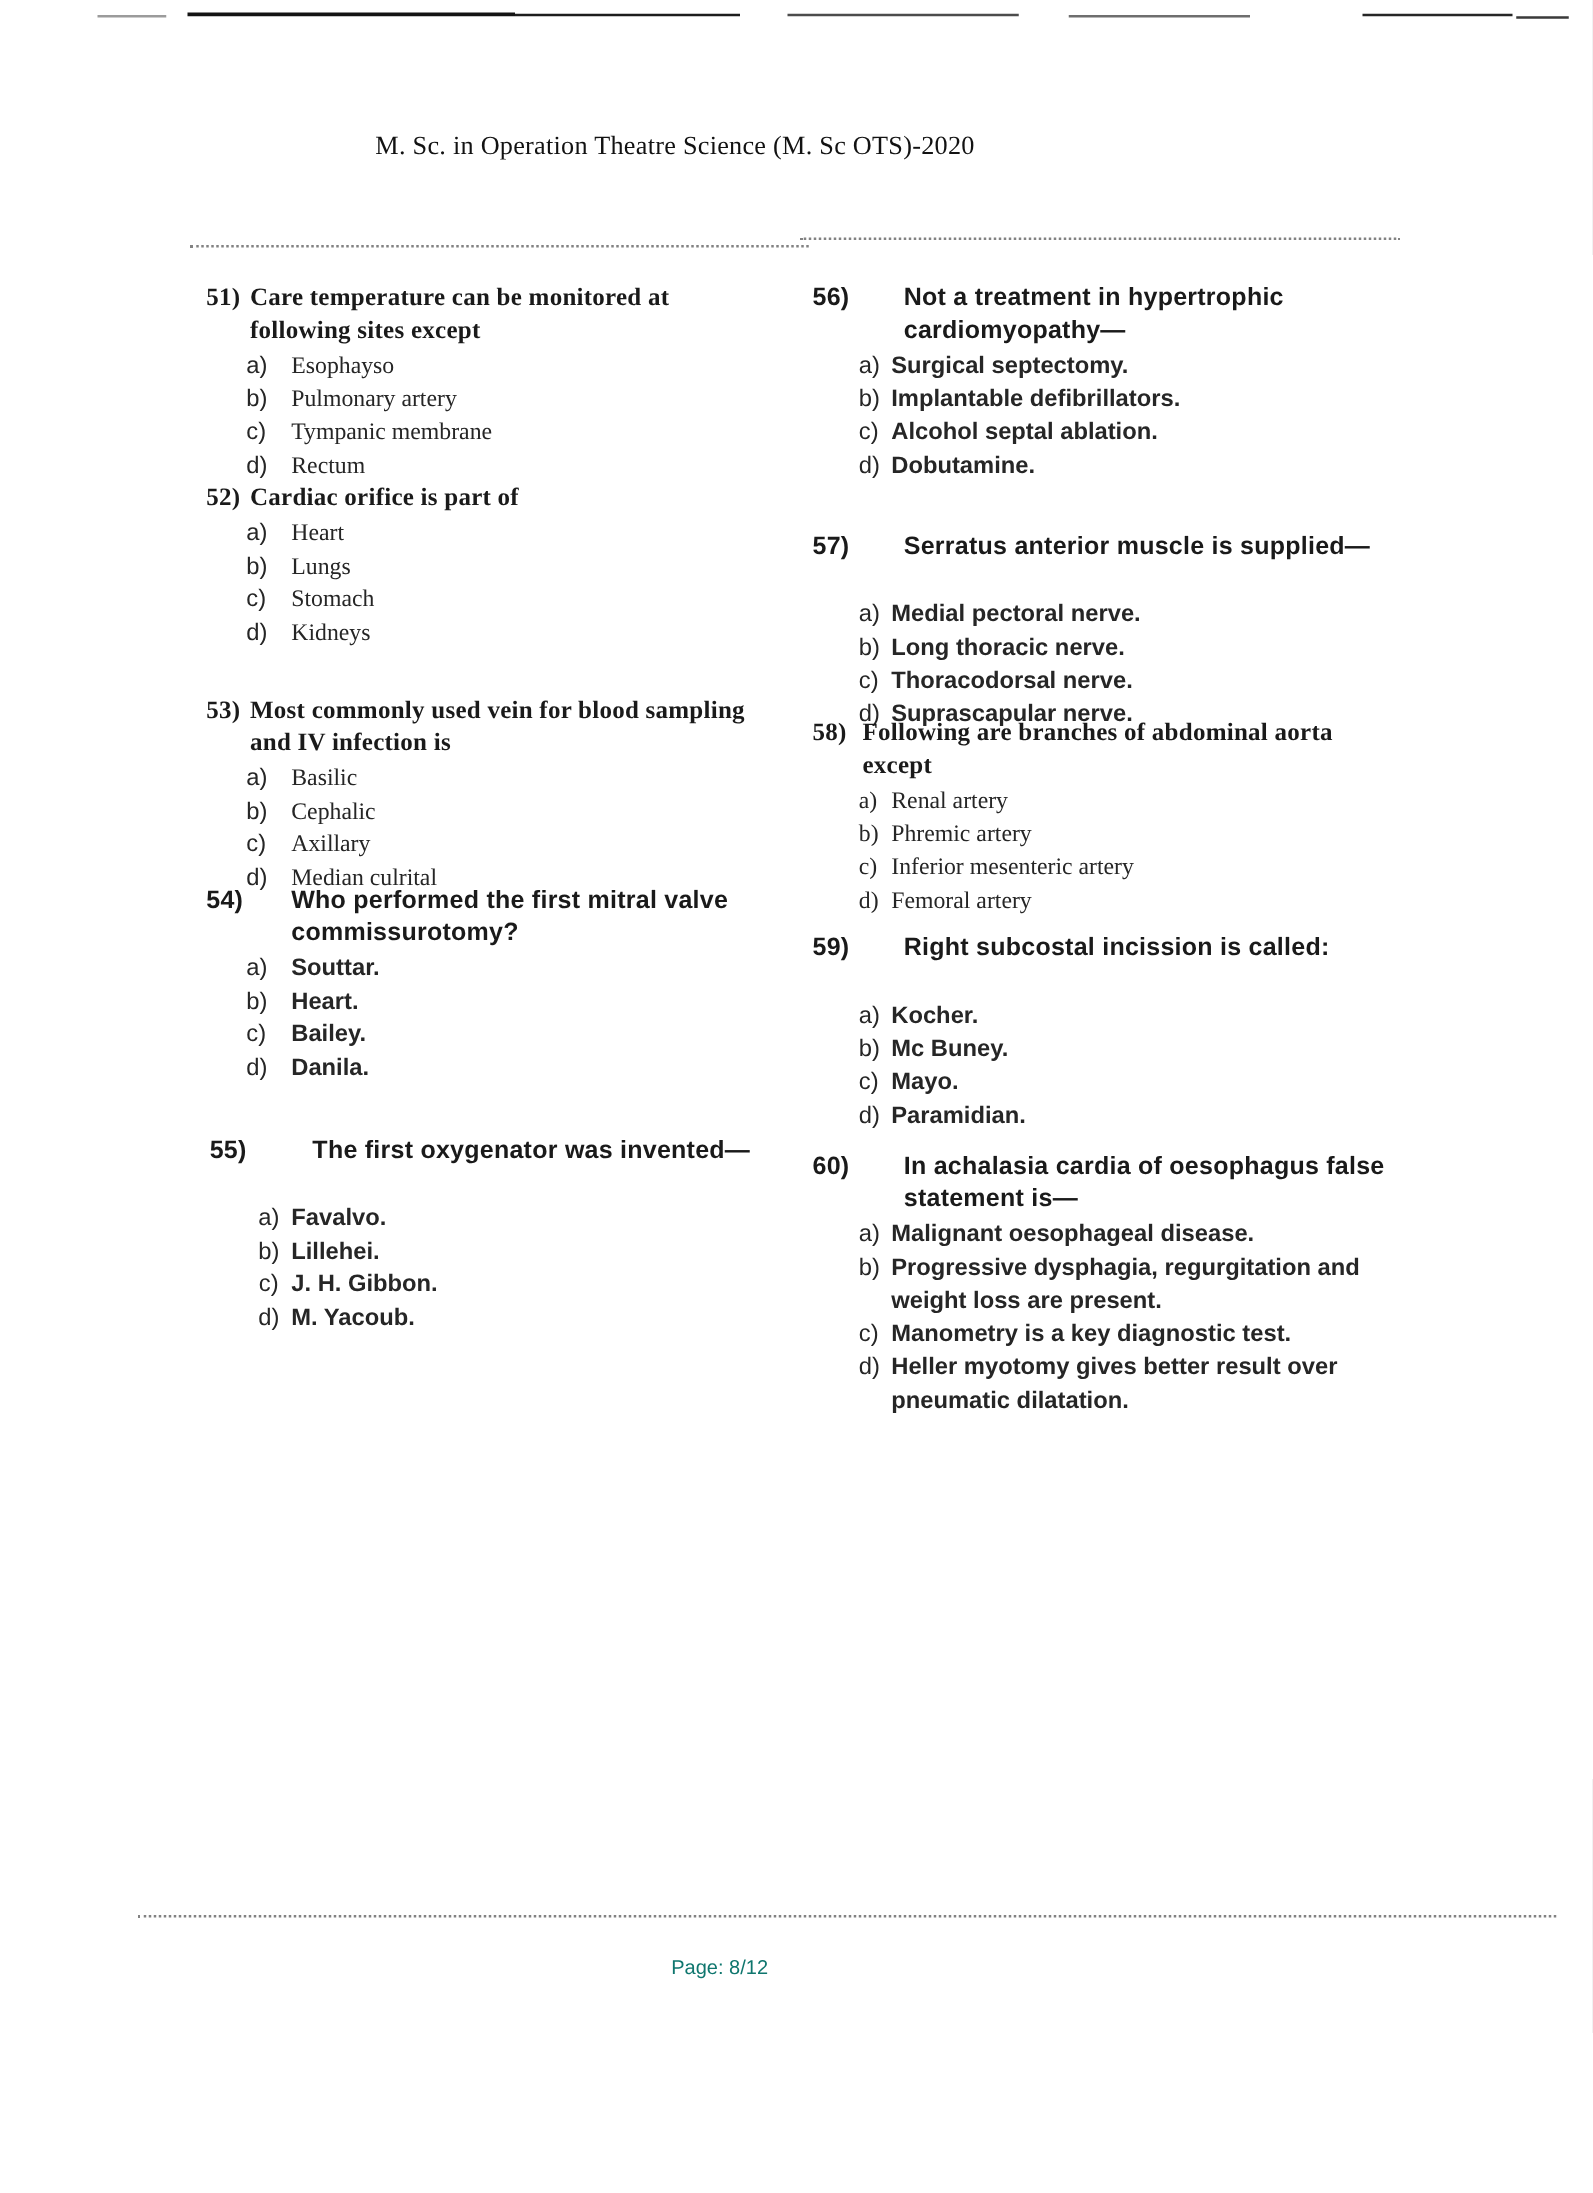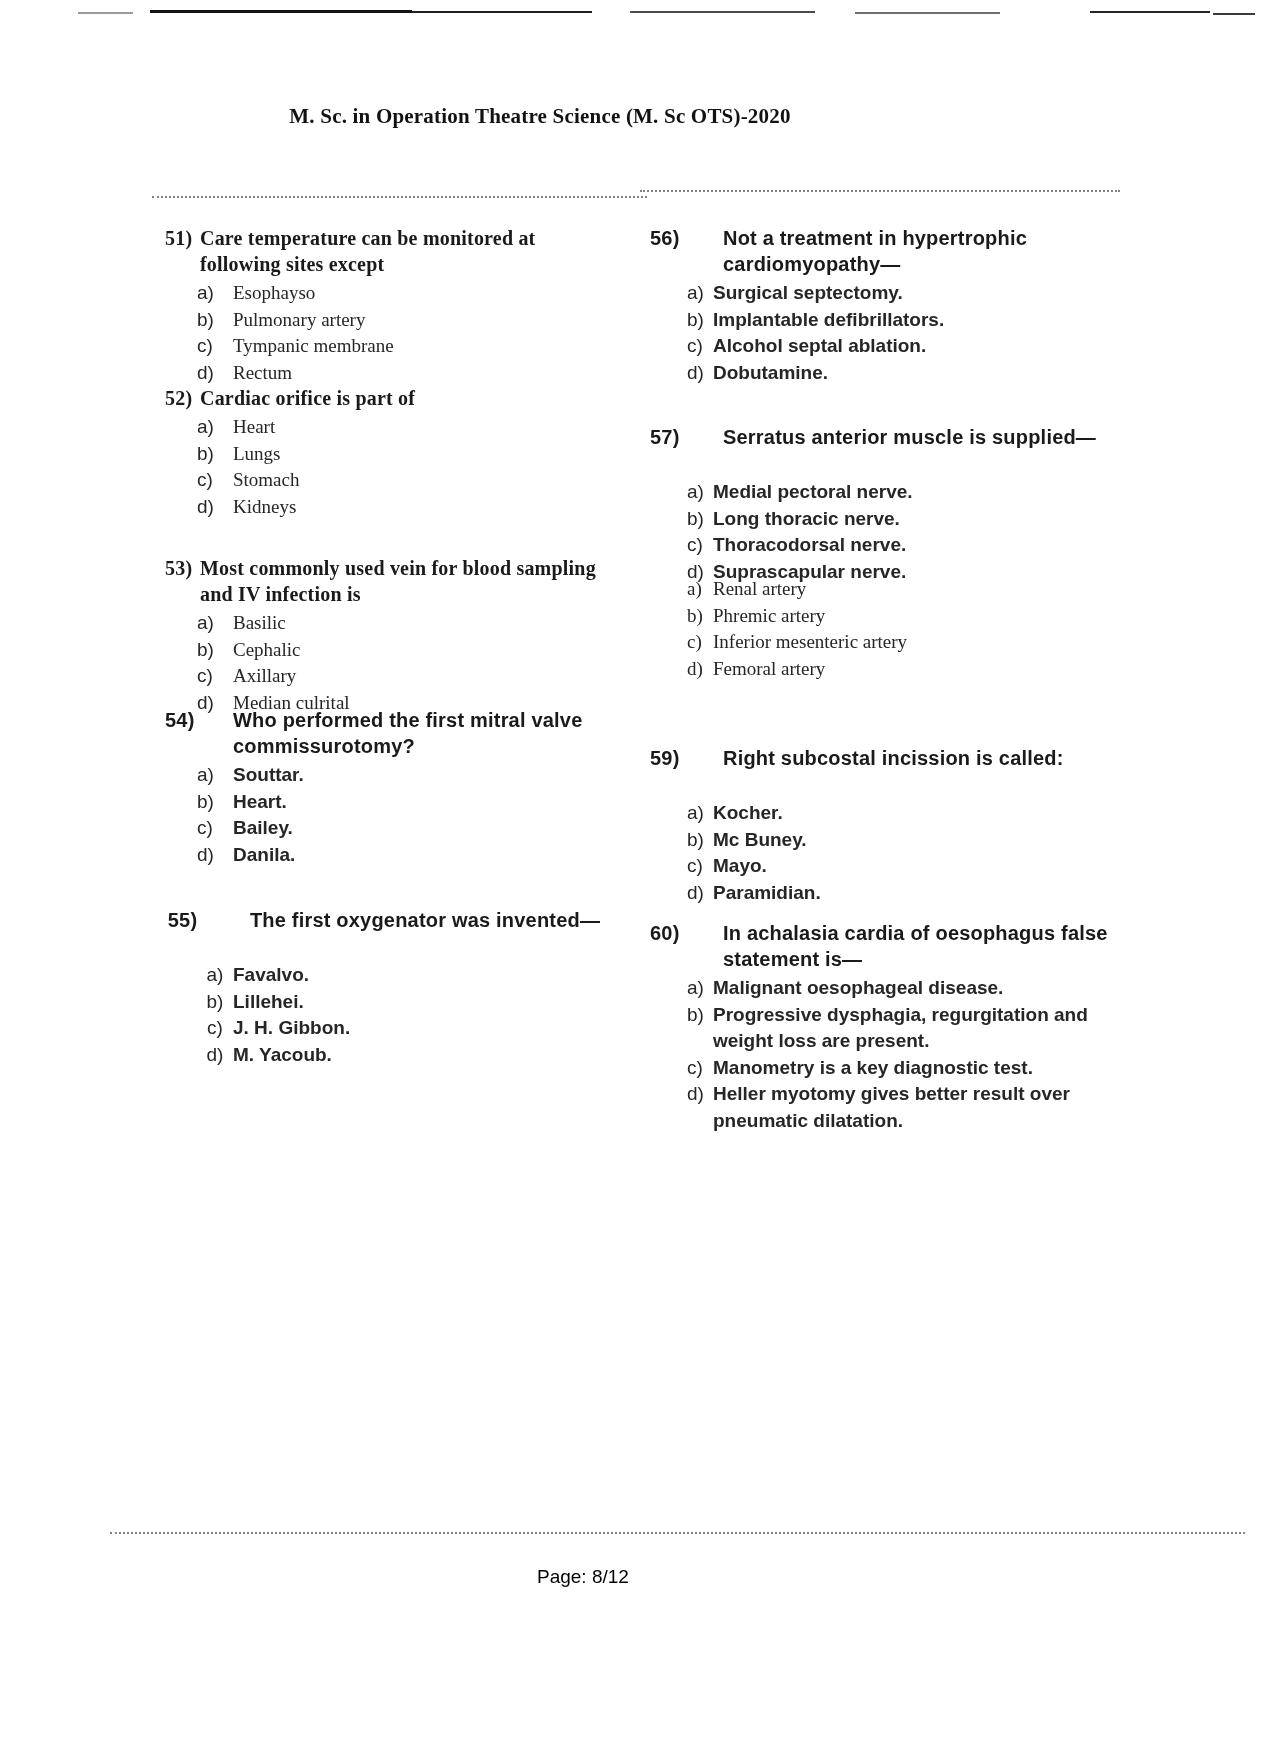--- a/index.html
+++ b/index.html
@@ -7,21 +7,21 @@
     position:relative; width:1274px; height:1754px; margin:0 auto;
     background:#ffffff; overflow:hidden;
     font-family:"Liberation Sans", sans-serif; color:#1f1f1f;
   }
   
   .scanline { position:absolute; height:2px; }
   
   .page-title {
     position:absolute; top:104px; left:180px; width:720px;
     text-align:center; font-family:"Liberation Serif", serif;
-    font-weight:700; font-size:21px; letter-spacing:0.2px; color:#121212;
+    font-weight:400; font-size:21px; letter-spacing:0.2px; color:#121212;
   }
   .dots { position:absolute; height:0; border-top:2px dotted #6d6d6d; opacity:0.85; }
   
   .col { position:absolute; top:225px; }
   .col-left  { left:165px; width:452px; }
   .col-right { left:650px; width:470px; }
   .q { position:absolute; left:0; width:100%; }
   .q-title {
     display:flex; font-weight:700; font-size:20px; line-height:26px;
     color:#1a1a1a; letter-spacing:0.2px;
@@ -38,21 +38,21 @@
   .opt-letter { font-family:"Liberation Sans", sans-serif; }
   .serif .opt-text { font-family:"Liberation Serif", serif; }
   .sans  .opt-text { font-family:"Liberation Sans", sans-serif;font-weight:bold; }
   .serif.rq .opt-letter { font-family:"Liberation Serif", serif; }
   .tabbed .opt-letter { margin-left:32px; flex:0 0 36px; }
   .runin  .opt-letter { margin-left:37px; flex:0 0 26px; }
   .runin  .opt-text   { flex:0 1 auto; max-width:376px; }
   
   .footer-label {
     position:absolute; top:1566px; left:537px;
-    font-size:19px; color:#000000; font-family:"Liberation Sans", sans-serif;
+    font-size:16px; color:#0f766e; font-family:"Liberation Sans", sans-serif;
   }
 </style>
 </head>
 <body>
 
 <div class="page">
 
   <div class="scanline" style="top:12px;left:78px;width:55px;background:#9b9b9b;"></div>
   <div class="scanline" style="top:10px;left:150px;width:262px;height:3px;background:#141414;"></div>
   <div class="scanline" style="top:11px;left:412px;width:180px;background:#1d1d1d;"></div>
@@ -240,20 +240,24 @@
             <span class="opt-text">Thoracodorsal nerve.</span>
           </div>
         <div class="opt">
             <span class="opt-letter">d)</span>
             <span class="opt-text">Suprascapular nerve.</span>
           </div>
       </div>
     </div>
 
     <div class="q serif rq" style="top:348px;">
+      <div class="q-title">
+        <span class="q-num">58)</span>
+        <span class="q-text">Following are branches of abdominal aorta except</span>
+      </div>
       <div class="opts runin">
         <div class="opt">
             <span class="opt-letter">a)</span>
             <span class="opt-text">Renal artery</span>
           </div>
         <div class="opt">
             <span class="opt-letter">b)</span>
             <span class="opt-text">Phremic artery</span>
           </div>
         <div class="opt">

